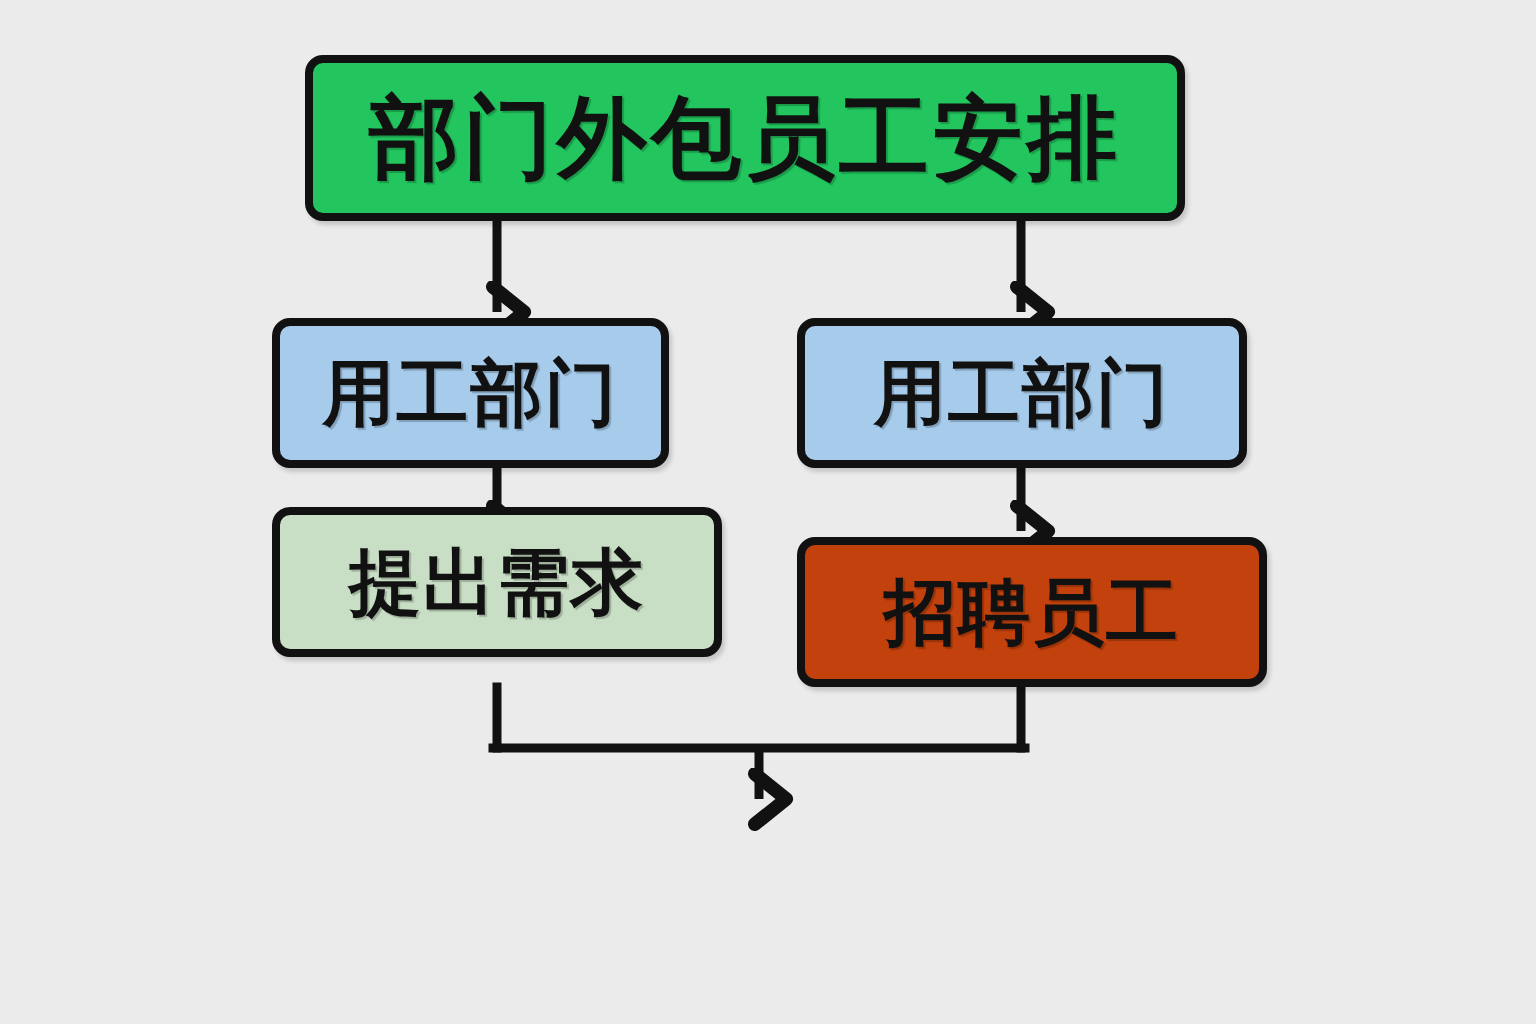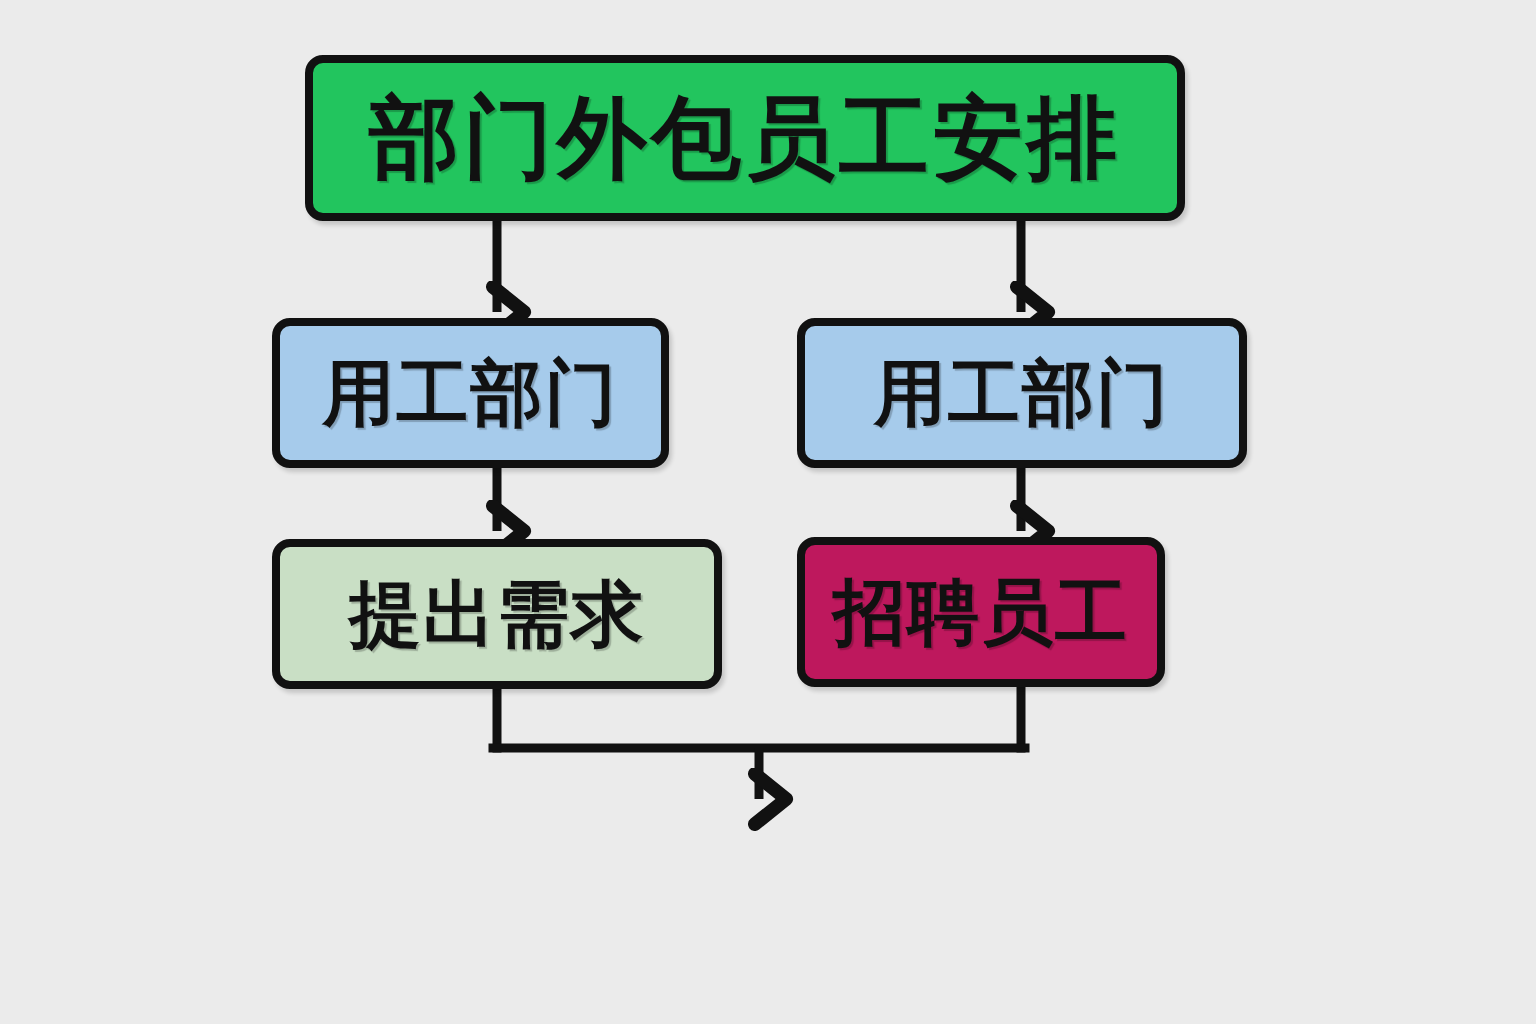--- a/index.html
+++ b/index.html
@@ -65,31 +65,31 @@
   }
   #node-vendor {
     left: 797px;
     top: 318px;
     width: 450px;
     height: 150px;
     background: #a6cbeb;
   }
   #node-request {
     left: 272px;
-    top: 539px;
+    top: 507px;
     width: 450px;
     height: 150px;
     background: #c9dfc5;
   }
   #node-recruit {
     left: 797px;
     top: 537px;
-    width: 368px;
+    width: 470px;
     height: 150px;
-    background: #be185d;
+    background: #c2410c;
   }
   #node-onboard {
     left: 522px;
     top: 805px;
     width: 473px;
     height: 150px;
     background: #c9dfc5;
   }
   #node-dept .label,
   #node-vendor .label,

